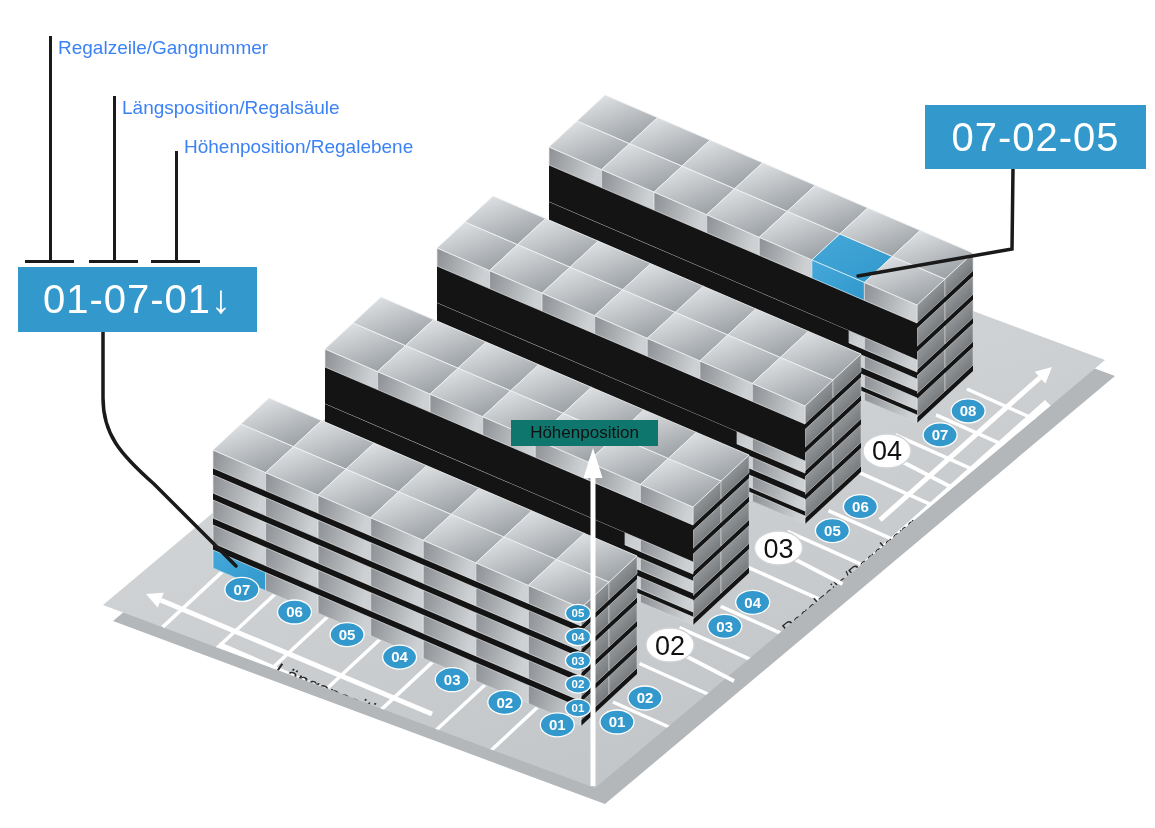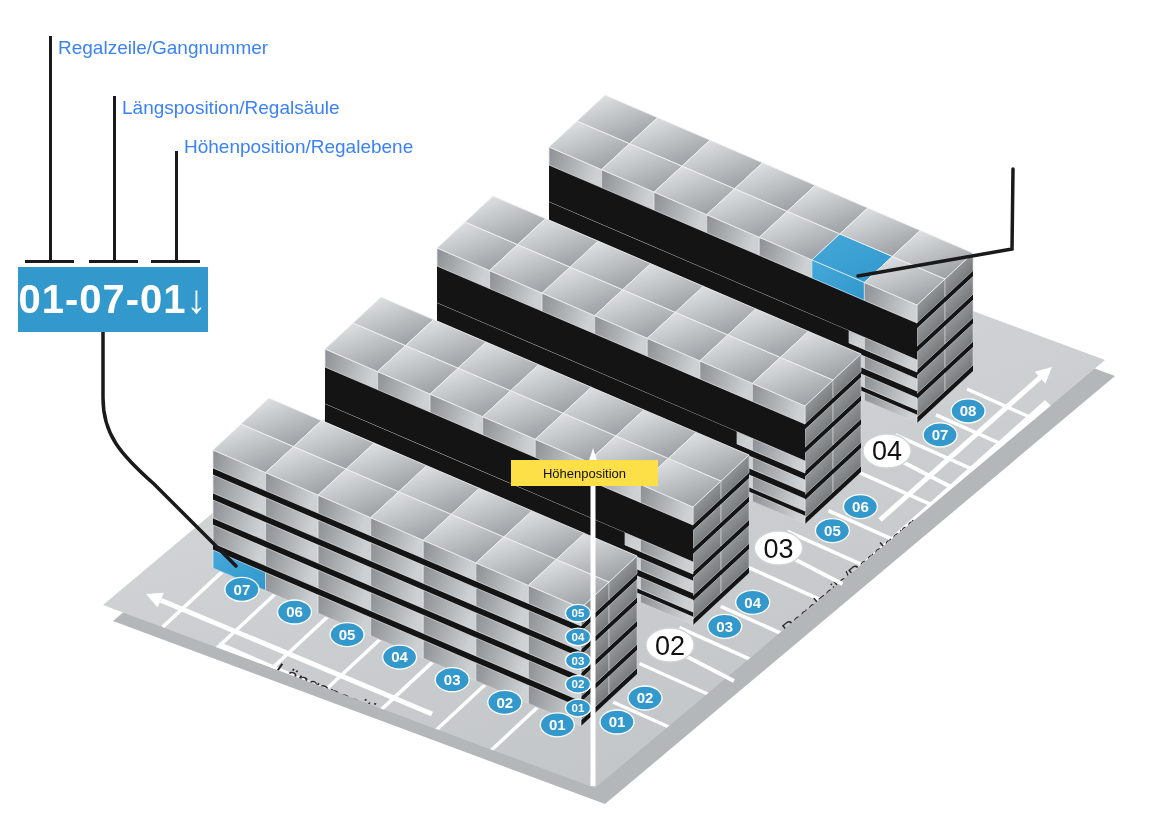--- a/index.html
+++ b/index.html
@@ -5,22 +5,22 @@
   html,body{margin:0;padding:0;background:#fff;}
   body{font-family:"Liberation Sans", sans-serif;}
   #stage{position:relative;width:1155px;height:828px;background:#fff;overflow:hidden;}
   #scene-svg{position:absolute;left:0;top:0;}
   .overlay{position:absolute;}
   .legend-label{position:absolute;font-size:19px;color:#3b82f6;white-space:nowrap;}
   .legend-line{position:absolute;width:3px;background:#1a1a1a;}
   .legend-tick{position:absolute;height:3px;background:#1a1a1a;}
   .callout{position:absolute;display:flex;align-items:center;justify-content:center;
            color:#fff;font-size:40px;letter-spacing:1px;}
-  .axis-label-box{position:absolute;background:#fde047;display:flex;align-items:center;justify-content:center;
-           font-size:13px;color:#111;margin-top:40px;}
+  .axis-label-box{position:absolute;background:#0f766e;display:flex;align-items:center;justify-content:center;
+           font-size:17px;color:#111;}
 </style>
 </head>
 <body>
 
 <div id="stage">
 
   <svg id="scene-svg" width="1155" height="828" viewBox="0 0 1155 828">
       <defs>
         <linearGradient id="gTop" x1="0" y1="0" x2="0.6" y2="1">
           <stop offset="0" stop-color="#e9ebed"></stop>
@@ -391,16 +391,17 @@
     <div class="legend-line" style="left:113px;top:96px;height:166px;"></div>
     <div class="legend-line" style="left:175px;top:151px;height:111px;"></div>
     <div class="legend-tick" style="left:25px;top:260px;width:49px;"></div>
     <div class="legend-tick" style="left:89px;top:260px;width:49px;"></div>
     <div class="legend-tick" style="left:151px;top:260px;width:49px;"></div>
     <div class="legend-label" style="left:58px;top:37px;">Regalzeile/Gangnummer</div>
     <div class="legend-label" style="left:122px;top:97px;">Längsposition/Regalsäule</div>
     <div class="legend-label" style="left:184px;top:136px;">Höhenposition/Regalebene</div>
   </div>
 
-  <div class="callout" style="left: 18px; top: 267px; width: 190px; height: 65px; background: rgb(51, 153, 204); font-weight: bold;">01-07-01↓</div>
+  <div class="callout" style="left: 18px; top: 267px; width: 239px; height: 65px; background: rgb(51, 153, 204);">01-07-01↓</div>
+  <div class="callout" style="left: 925px; top: 105px; width: 221px; height: 64px; background: rgb(51, 153, 204);">07-02-05</div>
 
   <div class="axis-label-box" style="left:511px;top:420px;width:147px;height:26px;">Höhenposition</div>
 </div>
 
 </body></html>

